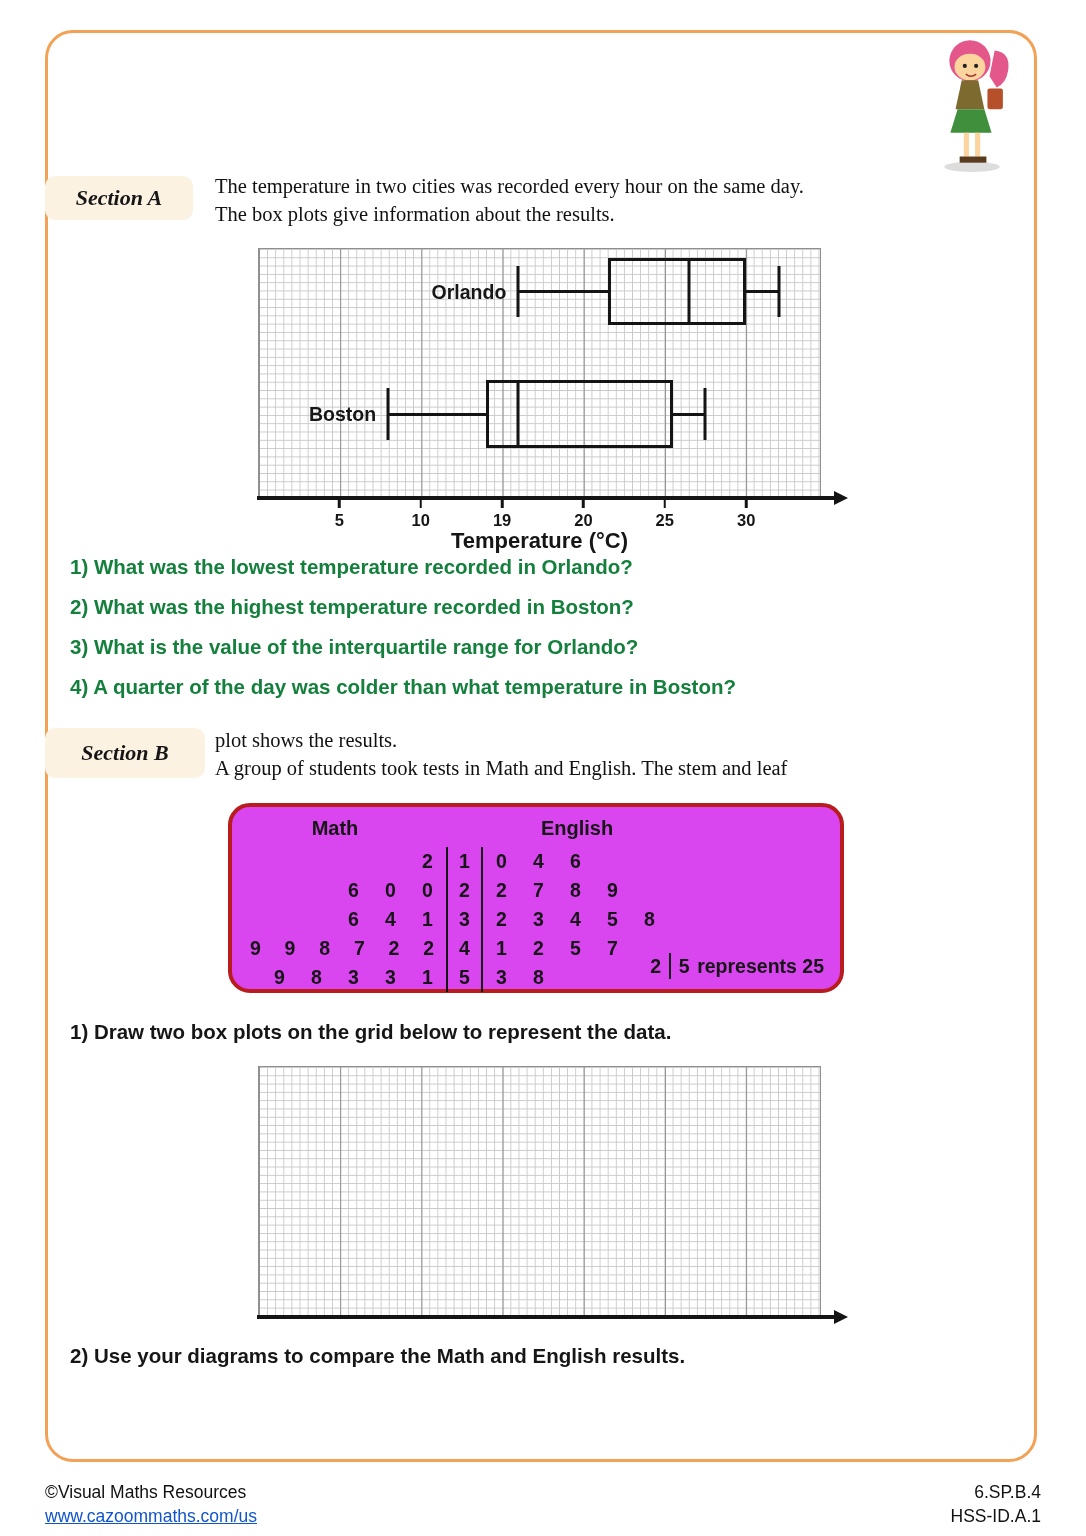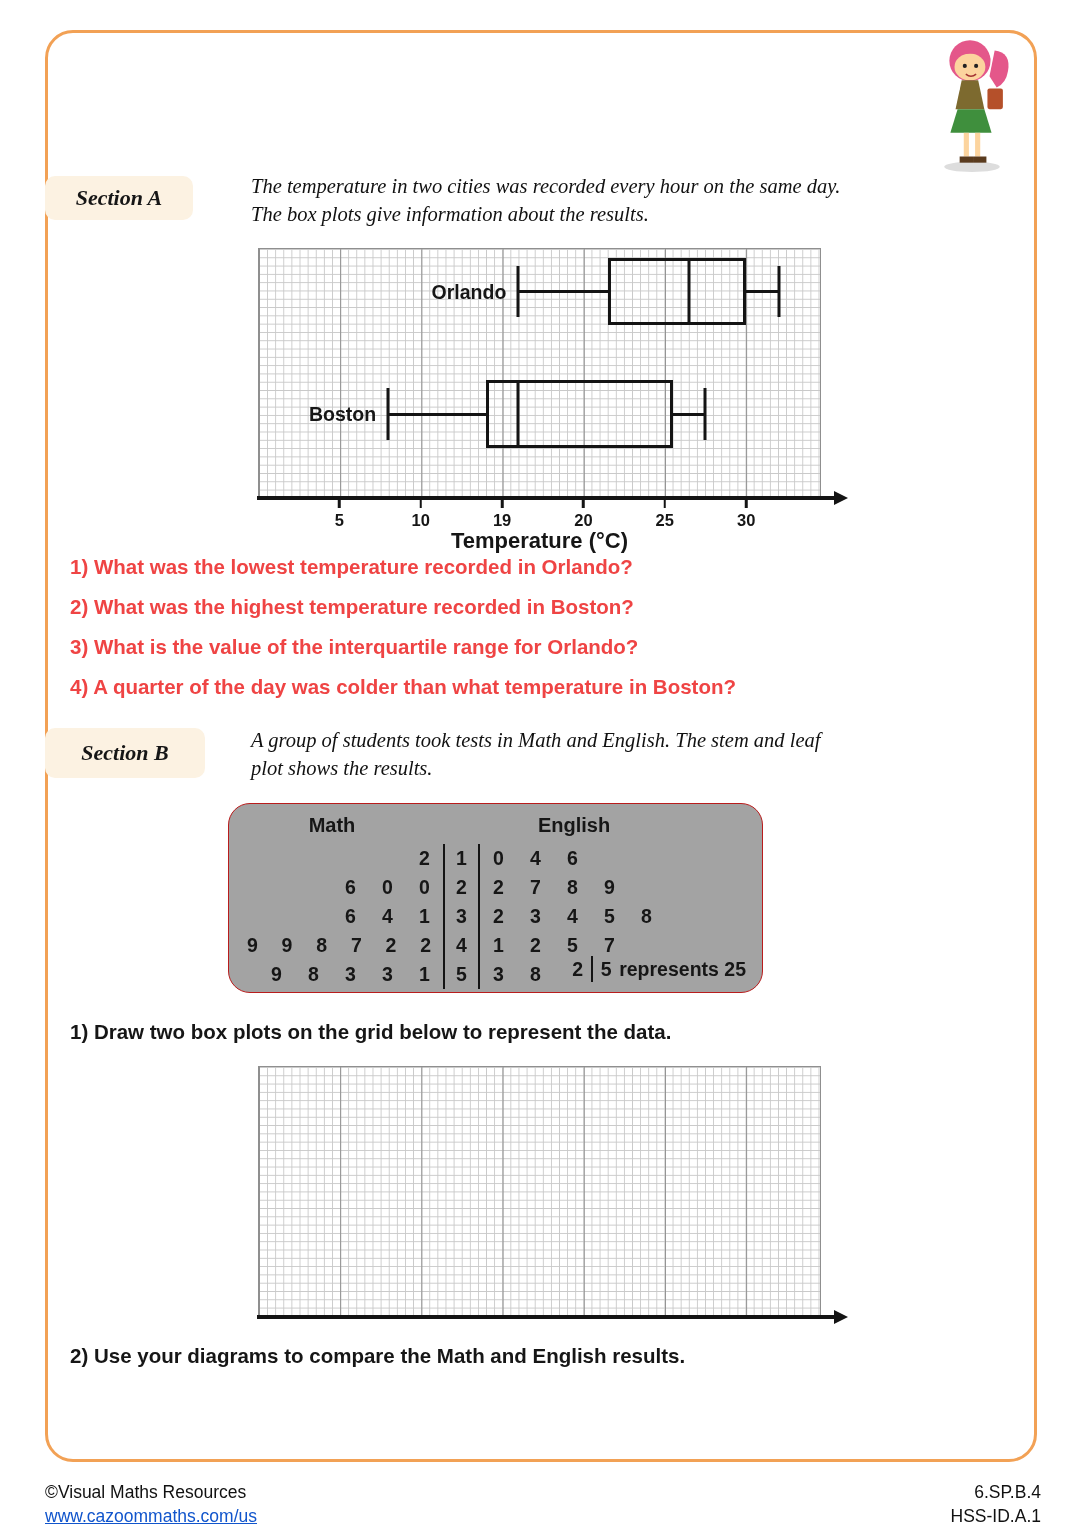--- a/index.html
+++ b/index.html
@@ -18,22 +18,22 @@
   .logo{position:absolute;right:22px;top:4px;width:78px;text-align:center;}
   .logo-text{font-family:"Liberation Serif",serif;font-weight:bold;font-size:17px;margin-top:-2px;}
   .mascot{position:absolute;left:922px;top:34px;width:100px;height:140px;}
 
   
   .section-label{position:absolute;background:#fcf2e2;border-radius:10px;
                  font-family:"Liberation Serif",serif;font-style:italic;font-weight:bold;
                  font-size:22px;display:flex;align-items:center;justify-content:center;}
   .sec-a{left:45px;top:176px;width:148px;height:44px;}
   .sec-b{left:45px;top:728px;width:160px;height:50px;}
-  .intro{position:absolute;font-family:"Liberation Serif",serif;font-style:italic;
-         font-size:20.5px;line-height:28px;color:#111;margin-left:36px;}
+  .intro{position:absolute;font-family:"Liberation Serif",serif;
+         font-size:20.5px;line-height:28px;color:#111;}
   .intro-a{left:215px;top:172px;}
   .intro-b{left:215px;top:726px;}
 
   
   .chart-wrap{position:absolute;left:258px;width:610px;}
   .cw1{top:248px;height:310px;}
   .cw2{top:1066px;height:280px;}
   .grid{position:absolute;left:0;top:0;width:563px;background-color:#fff;
         border:1px solid #8f8f8f;
         background-image:
@@ -56,29 +56,29 @@
           font-weight:bold;font-size:22px;}
 
   .bp-label{position:absolute;transform:translate(-100%,-50%);white-space:nowrap;
             font-weight:bold;font-size:19.5px;}
   .bp-h{position:absolute;height:3px;background:#141414;}
   .bp-v{position:absolute;width:3px;background:#141414;transform:translateX(-50%);}
   .bp-box{position:absolute;border:3px solid #141414;background:transparent;}
 
   
   .questions{position:absolute;left:70px;display:flex;flex-direction:column;gap:16px;
-             font-weight:bold;font-size:20.5px;color:#ef4444;}
+             font-weight:bold;font-size:20.5px;color:#15803d;}
   .qa{top:555px;}
   .qline{white-space:nowrap;}
   .qb1{position:absolute;left:70px;top:1020px;font-weight:bold;font-size:20.5px;}
   .qb2{position:absolute;left:70px;top:1344px;font-weight:bold;font-size:20.5px;}
 
   
-  .sl-box{position:absolute;left:228px;top:803px;width:535px;height:190px;
-          border:1px solid #b91c1c;border-radius:22px;background:#a3a3a3;}
+  .sl-box{position:absolute;left:228px;top:803px;width:616px;height:190px;
+          border:4px solid #b91c1c;border-radius:22px;background:#d946ef;}
   .sl-header{position:absolute;top:10px;font-weight:bold;font-size:20px;text-align:center;}
   .sl-header-math{left:72px;width:62px;}
   .sl-header-english{left:300px;width:90px;}
   .sl-rows{position:absolute;left:6px;top:40px;}
   .sl-row{display:flex;align-items:stretch;height:29px;}
   .sl-left{width:208px;display:flex;justify-content:flex-end;}
   .sl-right{display:flex;}
   .sl-digit{width:37px;text-align:center;font-weight:bold;font-size:19.5px;line-height:29px;}
   .sl-stem{width:37px;border-left:2.5px solid #141414;border-right:2.5px solid #141414;
            text-align:center;font-weight:bold;font-size:19.5px;line-height:29px;}
@@ -173,22 +173,22 @@
     <div class="qline">1) What was the lowest temperature recorded in Orlando?</div>
     <div class="qline">2) What was the highest temperature recorded in Boston?</div>
     <div class="qline">3) What is the value of the interquartile range for Orlando?</div>
     <div class="qline">4) A quarter of the day was colder than what temperature in Boston?</div>
   </div>
 
   <div class="section-label sec-b">
     <span>Section B</span>
   </div>
   <div class="intro intro-b">
+    <div>plot shows the results.</div>
     <div>A group of students took tests in Math and English. The stem and leaf</div>
-    <div>plot shows the results.</div>
   </div>
 
   <div class="sl-box">
     <div class="sl-header sl-header-math">Math</div>
     <div class="sl-header sl-header-english">English</div>
     <div class="sl-rows" id="sl-rows">
         <div class="sl-row">
           <div class="sl-left">
             <div class="sl-digit">2</div>
           </div>

